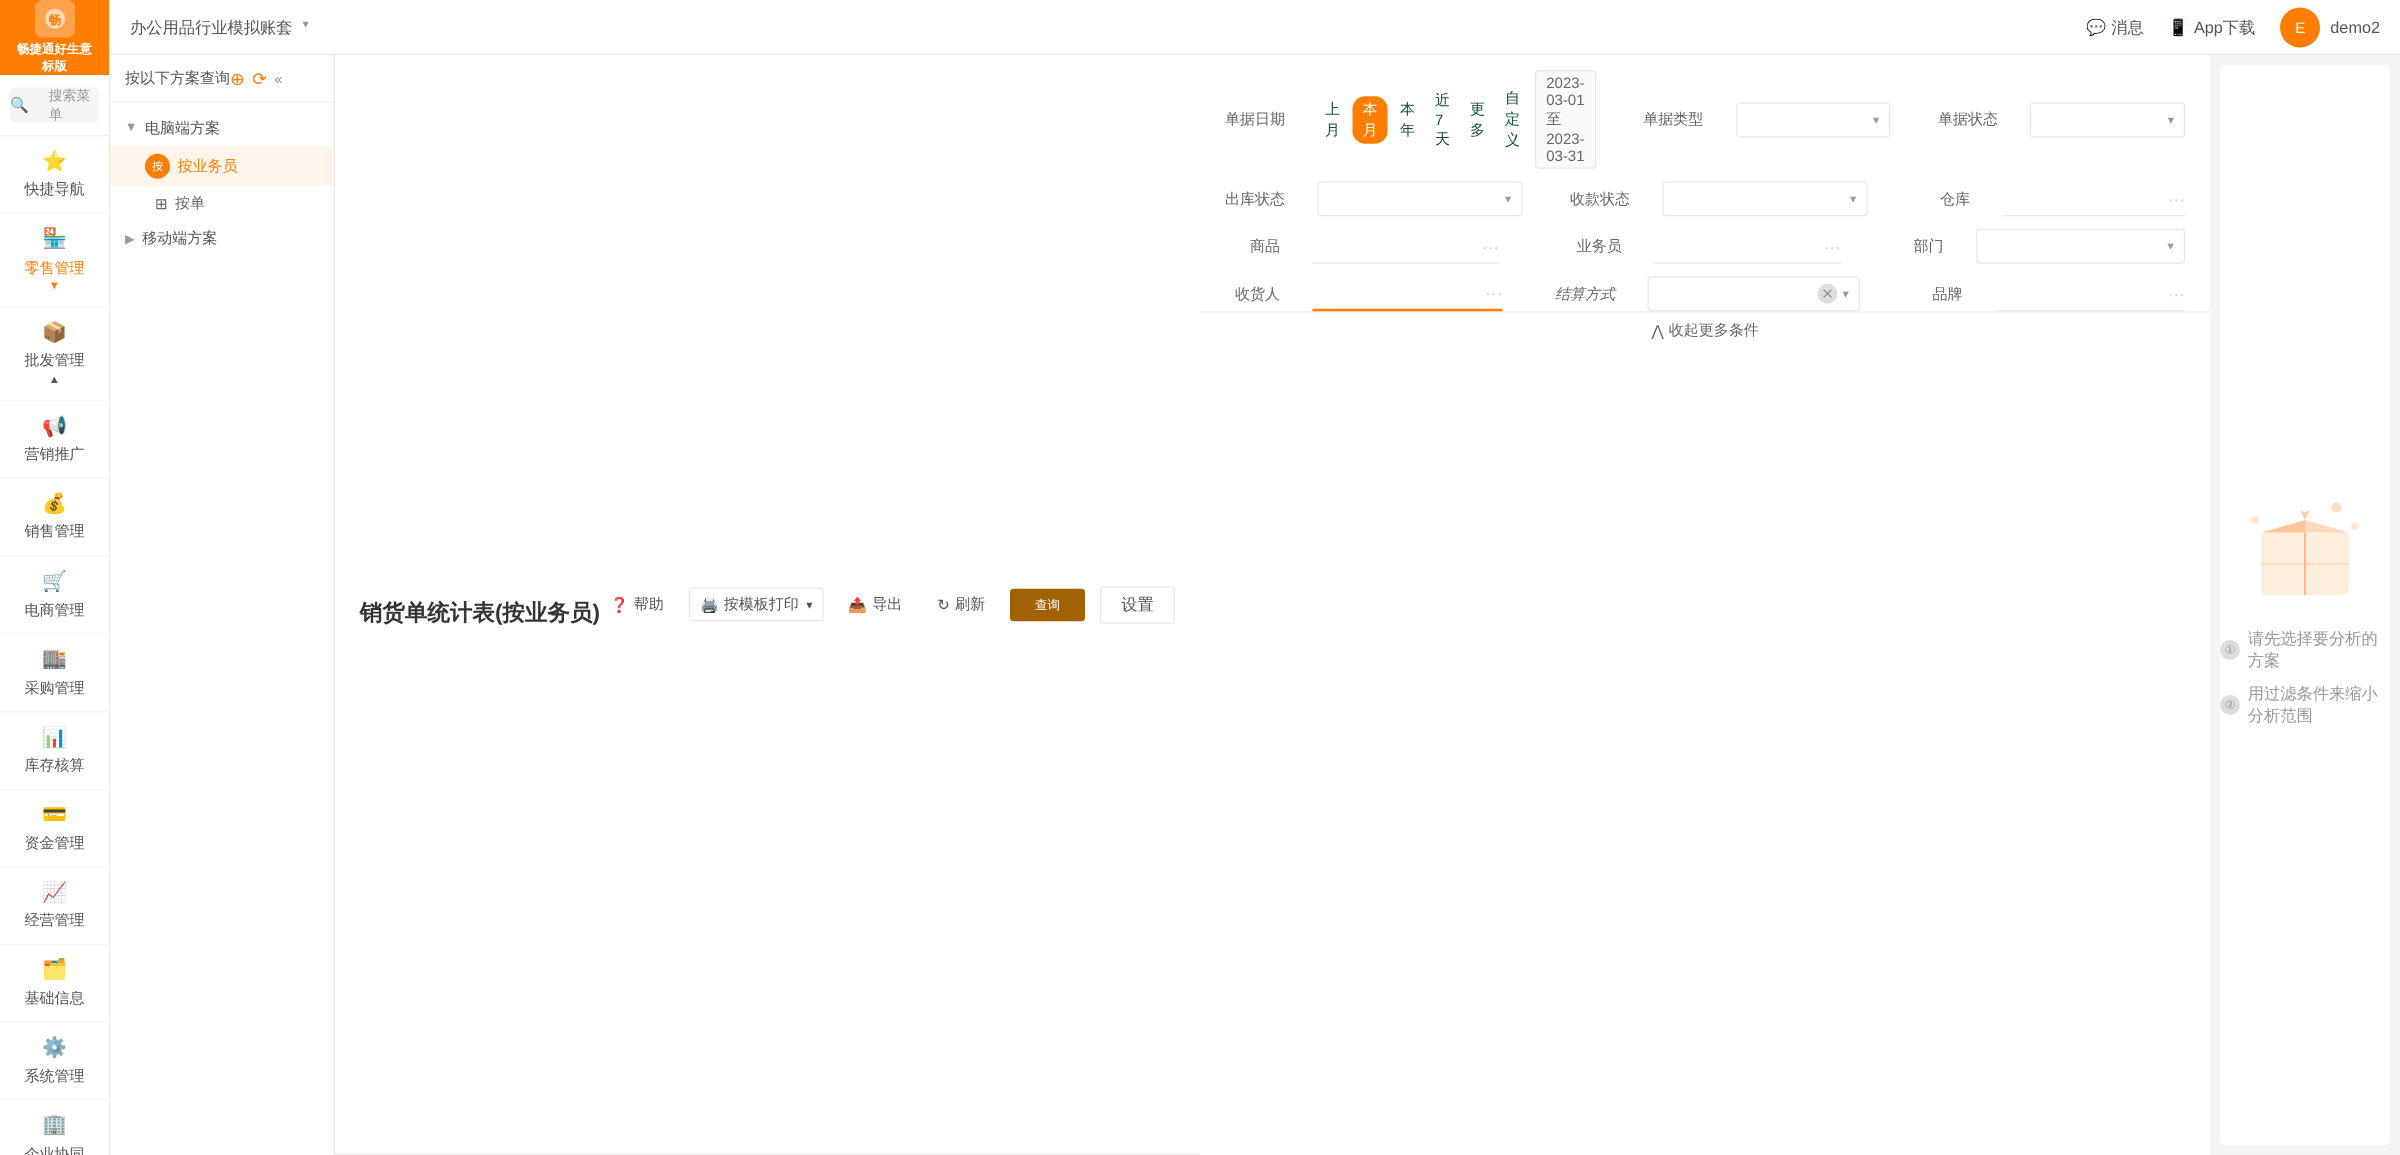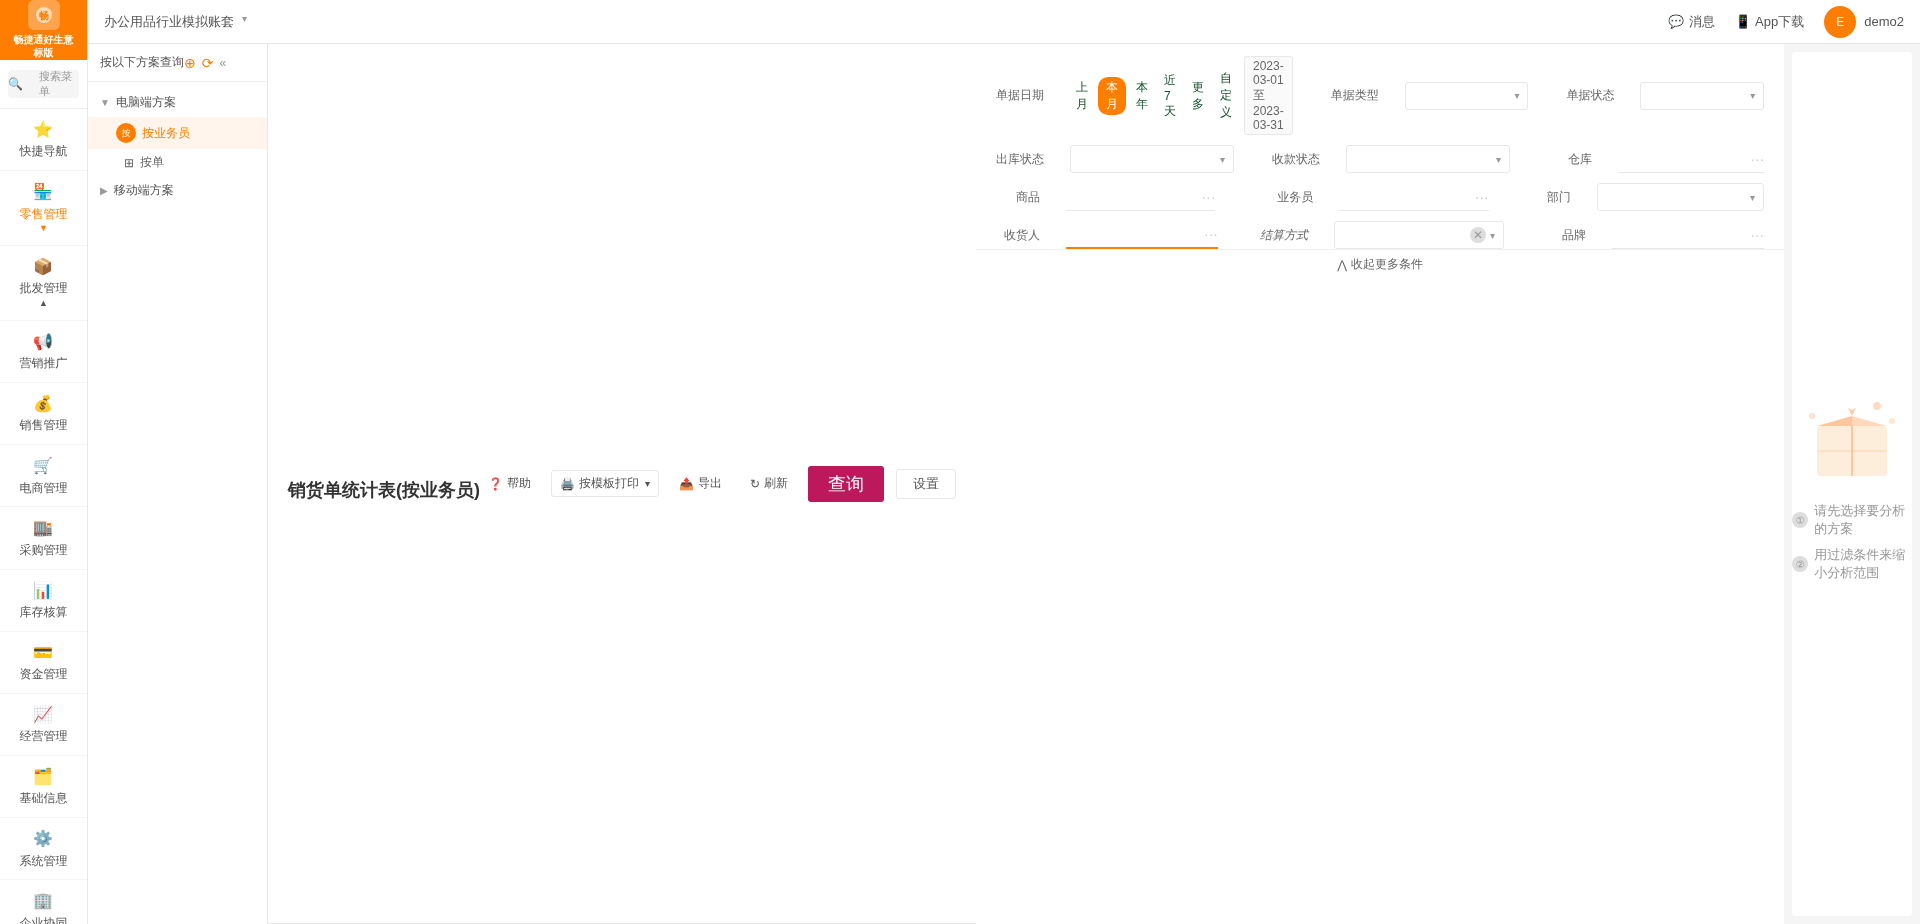--- a/index.html
+++ b/index.html
@@ -293,27 +293,27 @@
       align-items: center;
       gap: 4px;
       font-size: 12px;
       color: #555;
       cursor: pointer;
       padding: 4px 8px;
       border-radius: 3px;
     }
     .page-action-btn.with-arrow { border: 1px solid #e8e8e8; }
     .btn-query {
-      background: #be185d;
+      background: #a16207;
       color: #fff;
       border: none;
       padding: 6px 20px;
       border-radius: 3px;
       cursor: pointer;
-      font-size: 18px;
+      font-size: 10px;
     }
     .btn-set {
       background: #fff;
       color: #555;
       border: 1px solid #e8e8e8;
       padding: 5px 16px;
       border-radius: 3px;
       cursor: pointer;
       font-size: 13px;
     }

